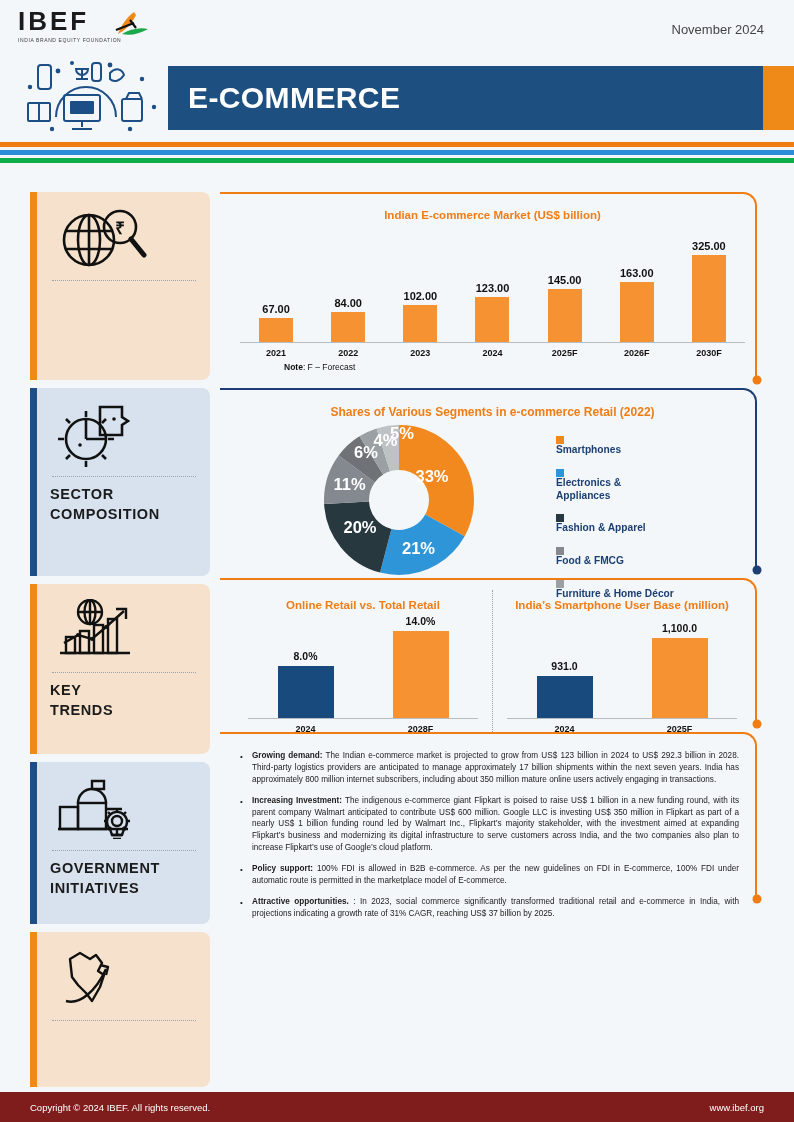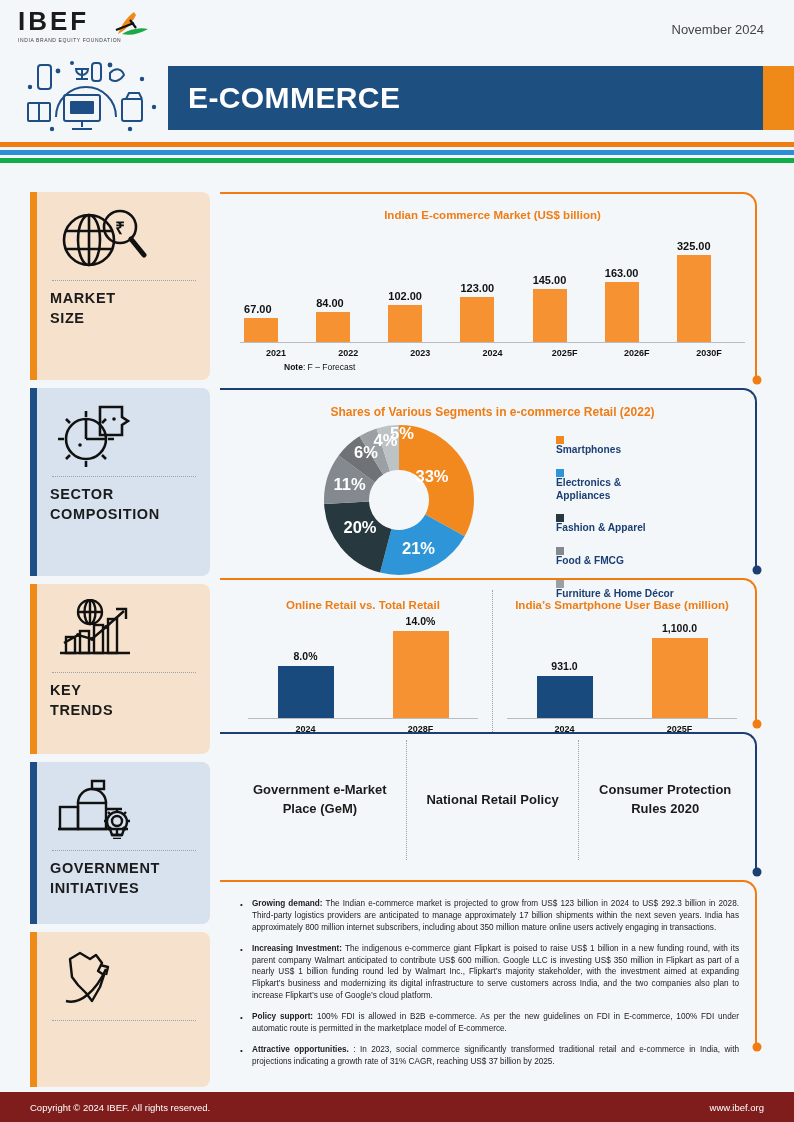--- a/index.html
+++ b/index.html
@@ -64,21 +64,21 @@
   .dot-navy { background: #1b3f73; }
 
   .chart-title { text-align: center; font-size: 11.5px; font-weight: bold; color: #ef7d16;
                  margin: 9px 0 4px 0; }
   .chart-title.center-wide { font-size: 12px; }
 
   
   .bars-wrap { position: relative; height: 130px; margin: 0 6px; }
   .bars { display: flex; align-items: flex-end; justify-content: space-around;
           height: 118px; border-bottom: 1.5px solid #b6bcc2; }
-  .bar-col { width: 64px; display: flex; flex-direction: column; 
+  .bar-col { width: 64px; display: flex; flex-direction: column; align-items: center;
              justify-content: flex-end; height: 100%; }
   .bar-val { font-size: 11px; font-weight: bold; color: #111; margin-bottom: 3px; }
   .bar-rect { width: 34px; background: #f79232; }
   .axis-labels { display: flex; justify-content: space-around; margin-top: 5px; }
   .axis-labels span { width: 64px; text-align: center; font-size: 9px; font-weight: bold; color: #111; }
   .note { font-size: 8.5px; color: #111; margin: 7px 0 0 2px; padding-left: 48px; }
   .note b { font-weight: bold; }
 
   
   .donut-row { display: flex; align-items: flex-start; padding: 2px 0 8px 0; }
@@ -194,22 +194,20 @@
               <circle cx="33" cy="35" r="25"></circle>
               <ellipse cx="33" cy="35" rx="11" ry="25"></ellipse>
               <path d="M9 26 h48 M9 44 h48 M33 10 v50"></path>
               <circle cx="64" cy="22" r="16"></circle>
               <path d="M75 34 L88 50" stroke-width="5" stroke-linecap="round"></path>
             </g>
             <text x="64" y="29" font-size="17" font-weight="bold" text-anchor="middle" fill="#111" font-family="Liberation Sans, sans-serif">₹</text>
           </svg>
         </div>
         <div class="side-divider"></div>
-        <div class="side-label" style="white-space:pre-line;">MARKET
-SIZE</div>
       </div>
 
       <div class="side-card bluebg" style="height:188px;">
         <div class="bar"></div>
         <div class="side-icon">
           <svg width="80" height="66" viewBox="0 0 80 66">
             <g fill="none" stroke="#111" stroke-width="2.6">
               <circle cx="30" cy="38" r="20"></circle>
               <path d="M30 38 v-20 M30 38 h20"></path>
               <path d="M30 10 v6 M30 60 v6 M2 38 h6 M52 38 h6 M10 18 l4 4 M46 54 l4 4 M10 58 l4 -4 M46 22 l4 -4"></path>
@@ -436,30 +434,20 @@
               </div>
             </div>
             <div class="mini-axis">
               <span>2024</span>
               <span>2025F</span>
             </div>
           </div>
         </div>
       </div>
 
-      <div class="panel" style="height:148px;">
-        <div class="panel-frame frame-navy"></div>
-        <div class="panel-dot dot-navy"></div>
-
-        <div class="gov-row">
-          <div class="gov-cell">Government e-Market Place (GeM)</div>
-          <div class="gov-cell">National Retail Policy</div>
-          <div class="gov-cell">Consumer Protection Rules 2020</div>
-        </div>
-      </div>
 
       <div class="panel" style="height:175px;">
         <div class="panel-frame frame-orange"></div>
         <div class="panel-dot dot-orange"></div>
 
         <div class="bullets">
           <div class="bullet">
             <div class="bullet-dot">•</div>
             <div class="bullet-text">
               <b>Growing demand:</b><span> The Indian e-commerce market is projected to grow from US$ 123 billion in 2024 to US$ 292.3 billion in 2028. Third-party logistics providers are anticipated to manage approximately 17 billion shipments within the next seven years. India has approximately 800 million internet subscribers, including about 350 million mature online users actively engaging in transactions.</span>

